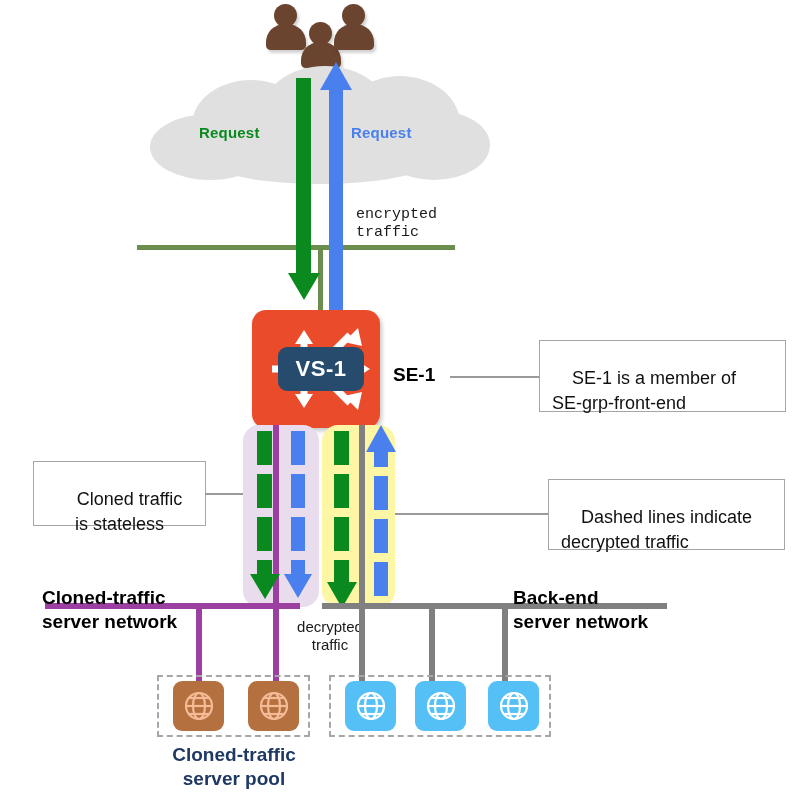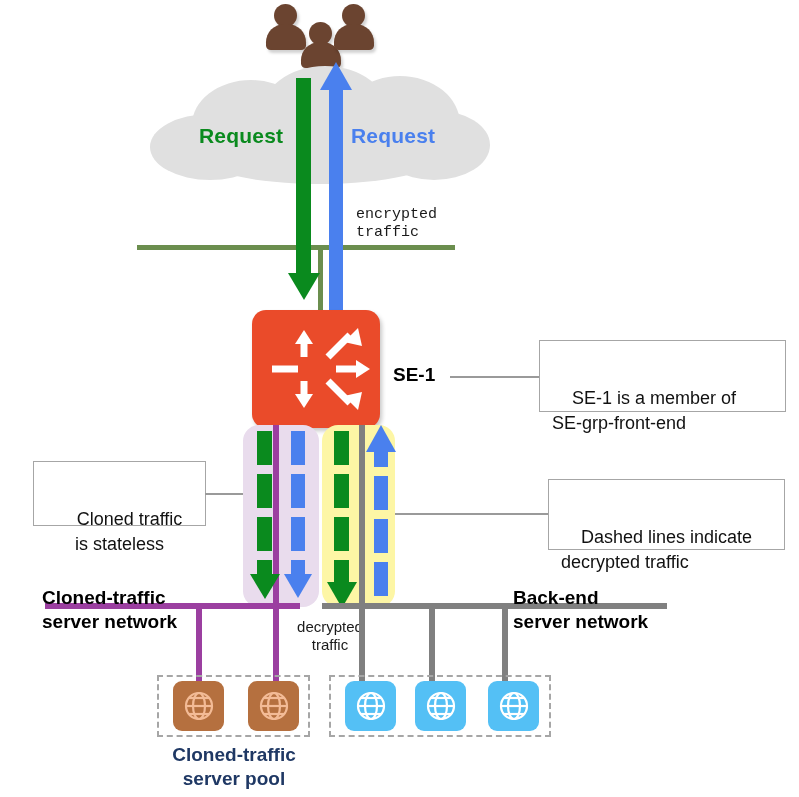--- a/index.html
+++ b/index.html
@@ -3,28 +3,28 @@
 <meta charset="utf-8">
 <style>
   html,body{margin:0;padding:0;background:#ffffff;}
   body{width:799px;height:797px;position:relative;overflow:hidden;
        font-family:"Liberation Sans", sans-serif;}
   #stage{position:absolute;left:0;top:0;width:799px;height:797px;}
   .abs{position:absolute;}
 
   
   .net-label{font-weight:bold;font-size:19px;color:#000;line-height:24px;white-space:pre;}
-  .cloudword{font-weight:bold;font-size:21px;letter-spacing:.2px;}
+  .cloudword{font-weight:bold;font-size:15px;letter-spacing:.2px;}
   .req-word{color:#0a8a1e;}
   .resp-word{color:#4a80ee;}
   .small-note{font-size:15px;color:#1a1a1a;line-height:18px;text-align:center;white-space:pre;}
   .pool-label{font-weight:bold;font-size:19px;color:#1f3864;line-height:24px;text-align:center;white-space:pre;}
   .se-label{font-weight:bold;font-size:19px;color:#000;}
   .callout{background:#ffffff;border:1px solid #a6a6a6;font-size:18px;color:#111;
-           line-height:25px;padding:20px 12px;box-sizing:border-box;white-space:pre;}
+           line-height:25px;padding:0 12px;box-sizing:border-box;white-space:pre;}
   .callout.center{text-align:center;}
   .callout.left{text-align:left;}
 
   
   .hline{background:#808080;height:5px;}
   .vline{background:#808080;width:5px;}
   .leader{background:#9a9a9a;height:2px;}
 
   
   .cloud-lobe{position:absolute;background:#e0e0e0;border-radius:50%;}
@@ -121,20 +121,23 @@
         <line x1="52" y1="71" x2="52" y2="90"></line>
       </g>
       <g fill="#ffffff">
         <polygon points="104,50 118,59 104,68"></polygon>
         <polygon points="106,18 110,36 92,32"></polygon>
         <polygon points="106,100 92,86 110,82"></polygon>
         <polygon points="52,20 61,34 43,34"></polygon>
         <polygon points="52,98 43,84 61,84"></polygon>
       </g>
     </svg>
+    <div class="vs-badge" style="left:26px;top:37px;width:86px;height:44px;">
+      <span>VS-1</span>
+    </div>
   </div>
 
   <div class="abs se-label" style="left:393px;top:364px;">SE-1</div>
 
   <div class="abs leader" style="left:450px;top:376px;width:90px;height:2px;"></div>
 
   <div class="abs callout left" style="left:539px;top:340px;width:247px;height:72px;">
     <span>SE-1 is a member of
 SE-grp-front-end</span>
   </div>

